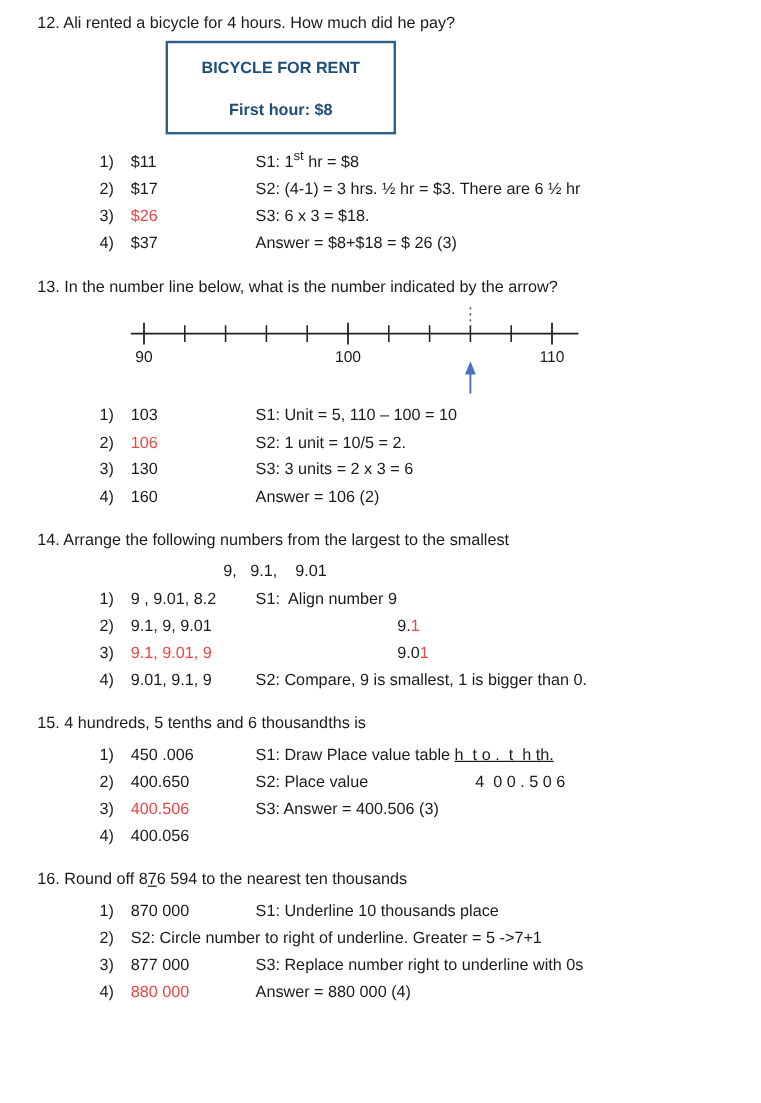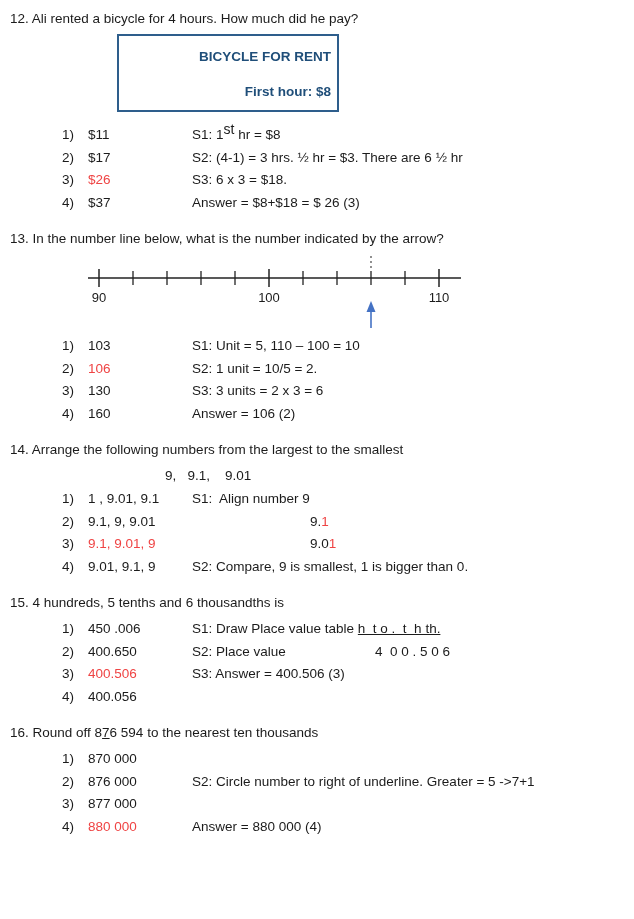--- a/index.html
+++ b/index.html
@@ -3,36 +3,36 @@
 <meta charset="utf-8">
 <style>
   * { box-sizing: border-box; }
   html,body { margin:0; padding:0; }
   body {
     width: 634px; height: 919px; background: #ffffff;
     color: #1b1b1b;
     font-family: "Liberation Sans", sans-serif;
     font-size: 13.5px;
   }
-  .page { padding: 8px 28px 0 10px; }
+  .page { padding: 8px 28px 0 10px; margin-left: 21px; }
   .q { margin-bottom: 14px; }
   .q-title { margin: 0 0 5px 0; line-height: 21px; }
   .opt-row { display: flex; align-items: baseline; line-height: 22.5px; margin-left: 52px; }
   .opt-num { flex: 0 0 26px; }
   .opt-val { flex: 0 0 104px; }
   .sol { flex: 1; }
   .red { color: #ef4444; }
   .u { text-decoration: underline; }
   .pre { white-space: pre; }
-  sup { font-size: 14px; line-height: 0; text-align: center; }
+  sup { font-size: 11px; line-height: 0; text-align: center; }
 
   
   .rent-box {
-    width: 222px; margin: 4px 0 12px 107px;
-    border: 2px solid #2e5e8c; text-align: right;
+    width: 192px; margin: 4px 0 12px 107px;
+    border: 2px solid #2e5e8c; text-align: center;
     padding: 13px 6px 8px 6px;
   }
   .rent-box .bline { color: #1f4e79; font-weight: bold; line-height: 16px; margin-bottom: 19px; }
   .rent-box .bline:last-child { margin-bottom: 2px; }
 
   
   .numberline-wrap { margin: 4px 0 2px 74px; }
   svg text { font-family: "Liberation Sans", sans-serif; font-size: 13px; fill: #1b1b1b; }
 
   
@@ -133,21 +133,21 @@
       <span class="sol">Answer = 106 (2)</span>
     </div>
   </div>
 
   <div class="q">
     <div class="q-title">14. Arrange the following numbers from the largest to the smallest</div>
     <div class="q14-numbers pre">9,   9.1,    9.01</div>
 
     <div class="opt-row">
       <span class="opt-num">1)</span>
-      <span class="opt-val">1 , 9.01, 9.1</span>
+      <span class="opt-val">9 , 9.01, 8.2</span>
       <span class="sol pre">S1:  Align number 9</span>
     </div>
     <div class="opt-row">
       <span class="opt-num">2)</span>
       <span class="opt-val">9.1, 9, 9.01</span>
       <span class="sol"><span class="sol-indent"><span>9.</span><span class="red">1</span></span></span>
     </div>
     <div class="opt-row">
       <span class="opt-num">3)</span>
       <span class="opt-val red">9.1, 9.01, 9</span>
@@ -184,29 +184,30 @@
       <span class="sol"></span>
     </div>
   </div>
 
   <div class="q">
     <div class="q-title"><span>16. Round off 8</span><span class="u">7</span><span>6 594 to the nearest ten thousands</span></div>
 
     <div class="opt-row">
       <span class="opt-num">1)</span>
       <span class="opt-val">870 000</span>
-    </div>
-    <div class="opt-row">
-      <span class="opt-num">2)</span>
-      <span class="opt-val">876 000</span>
+      <span class="sol">S1: Underline 10 thousands place</span>
+    </div>
+    <div class="opt-row">
+      <span class="opt-num">2)</span>
       <span class="sol">S2: Circle number to right of underline. Greater = 5 -&gt;7+1</span>
     </div>
     <div class="opt-row">
       <span class="opt-num">3)</span>
       <span class="opt-val">877 000</span>
+      <span class="sol">S3: Replace number right to underline with 0s</span>
     </div>
     <div class="opt-row">
       <span class="opt-num">4)</span>
       <span class="opt-val red">880 000</span>
       <span class="sol">Answer = 880 000 (4)</span>
     </div>
   </div>
 
 </div>
 

